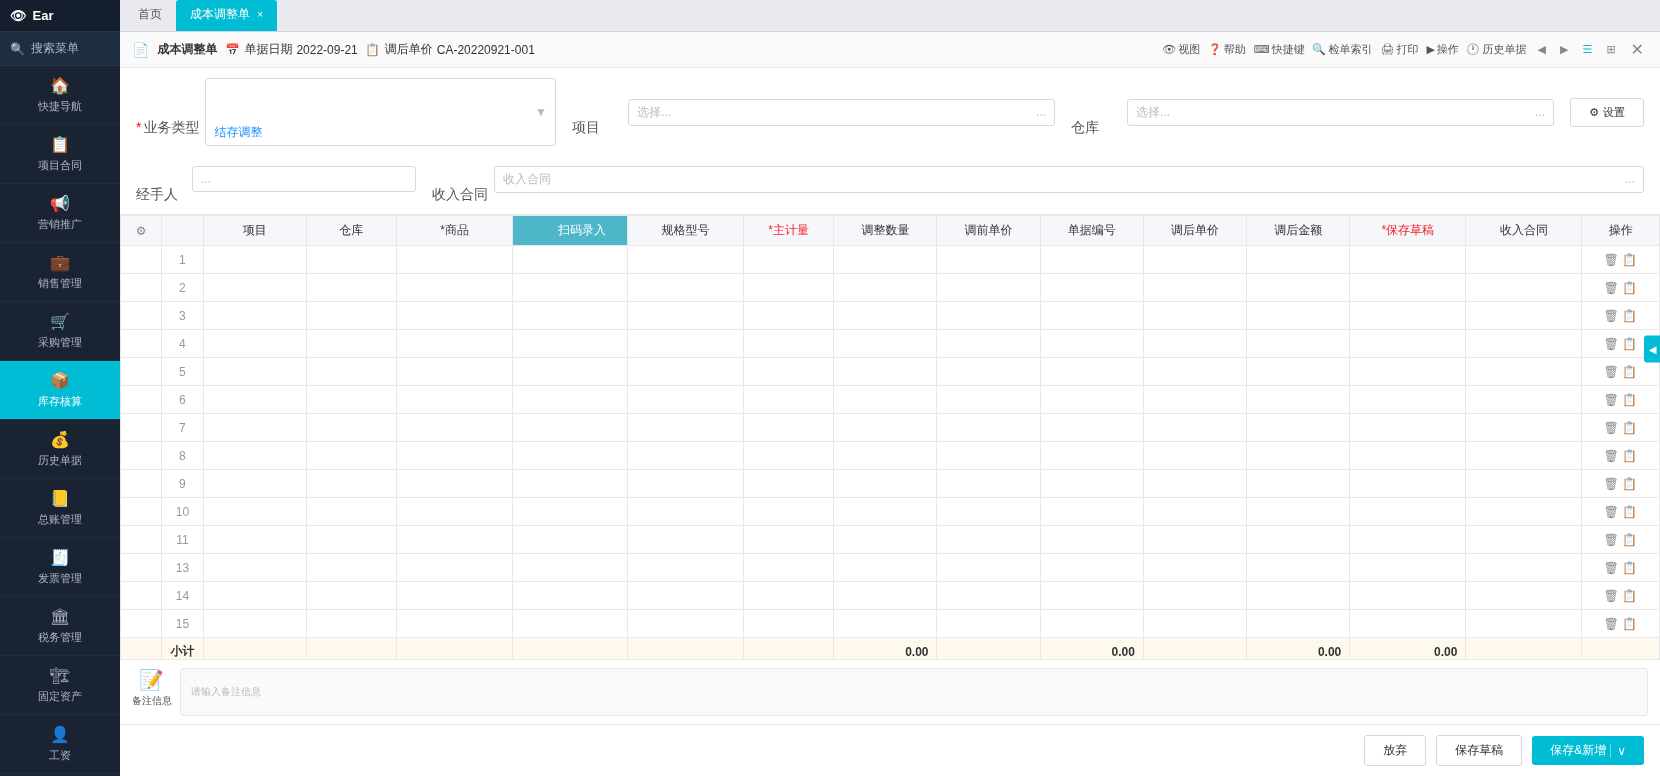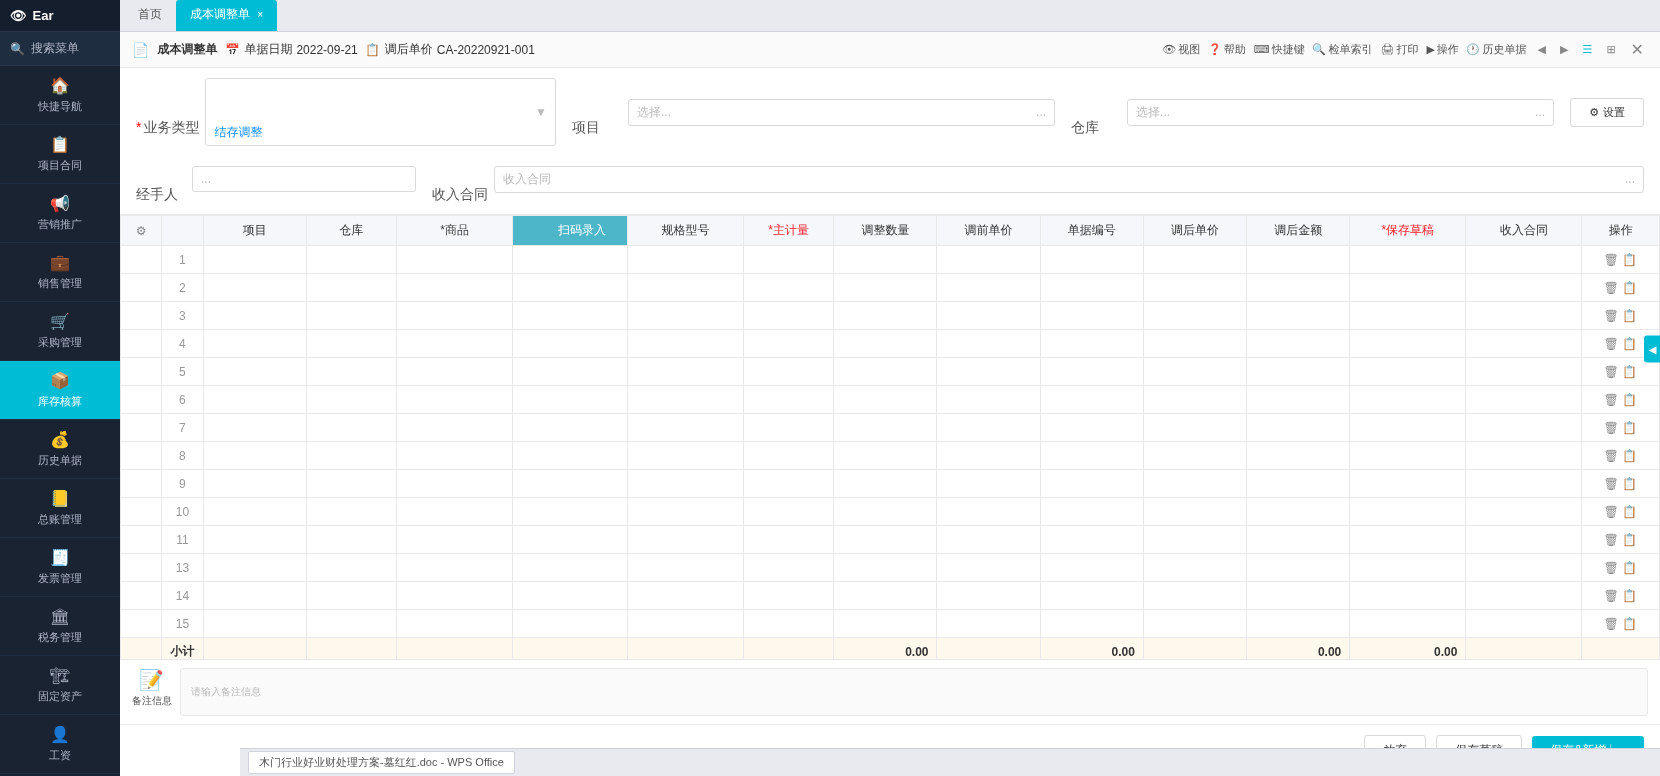--- a/index.html
+++ b/index.html
@@ -940,19 +940,14 @@
         <span style="border-left:1px solid rgba(255,255,255,0.4);padding-left:6px;">∨</span>
       </button>
     </div>
 
   </div>
 
   <div class="side-tab-right" style="position:absolute;right:0;top:45%;background:#00bcd4;color:#fff;width:16px;padding:8px 2px;font-size:10px;writing-mode:vertical-rl;cursor:pointer;border-radius:3px 0 0 3px;z-index:30;">
     ◀
   </div>
 
-  <div class="taskbar">
-    <div class="taskbar-item">
-      <span>木门行业好业财处理方案-墓红红.doc - WPS Office</span>
-    </div>
-  </div>
 
 </div>
 
 </body></html>

